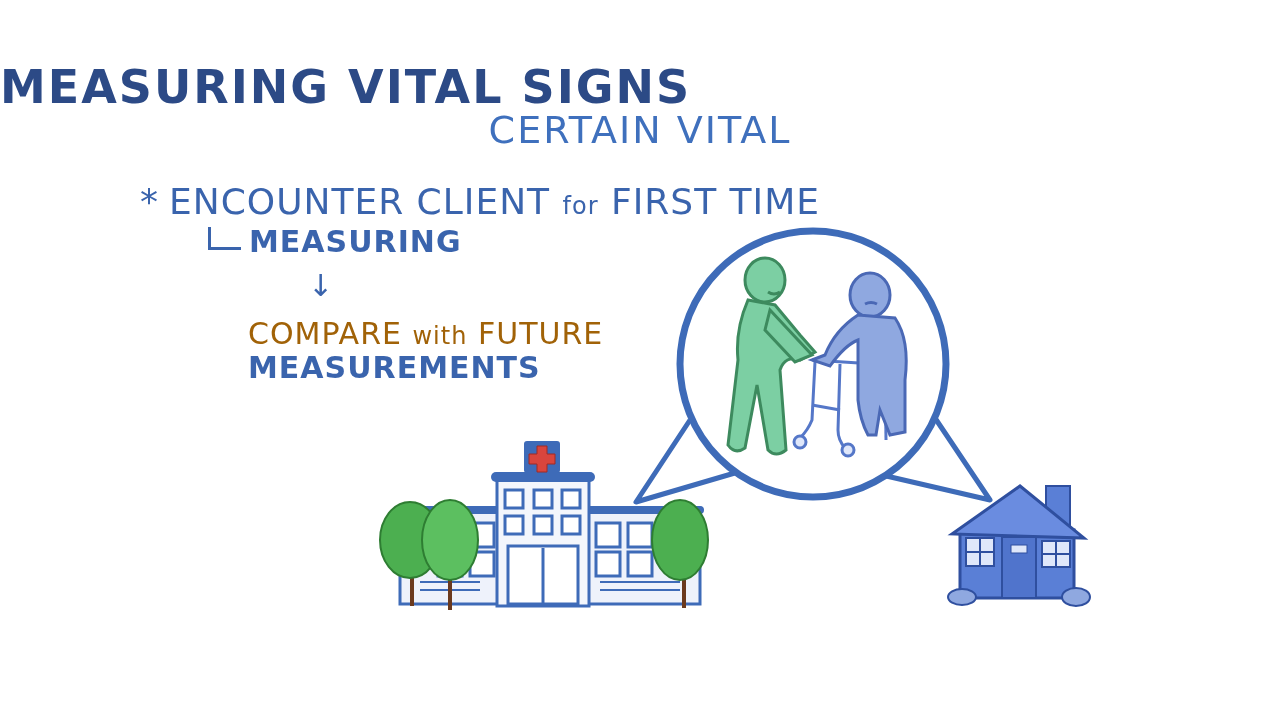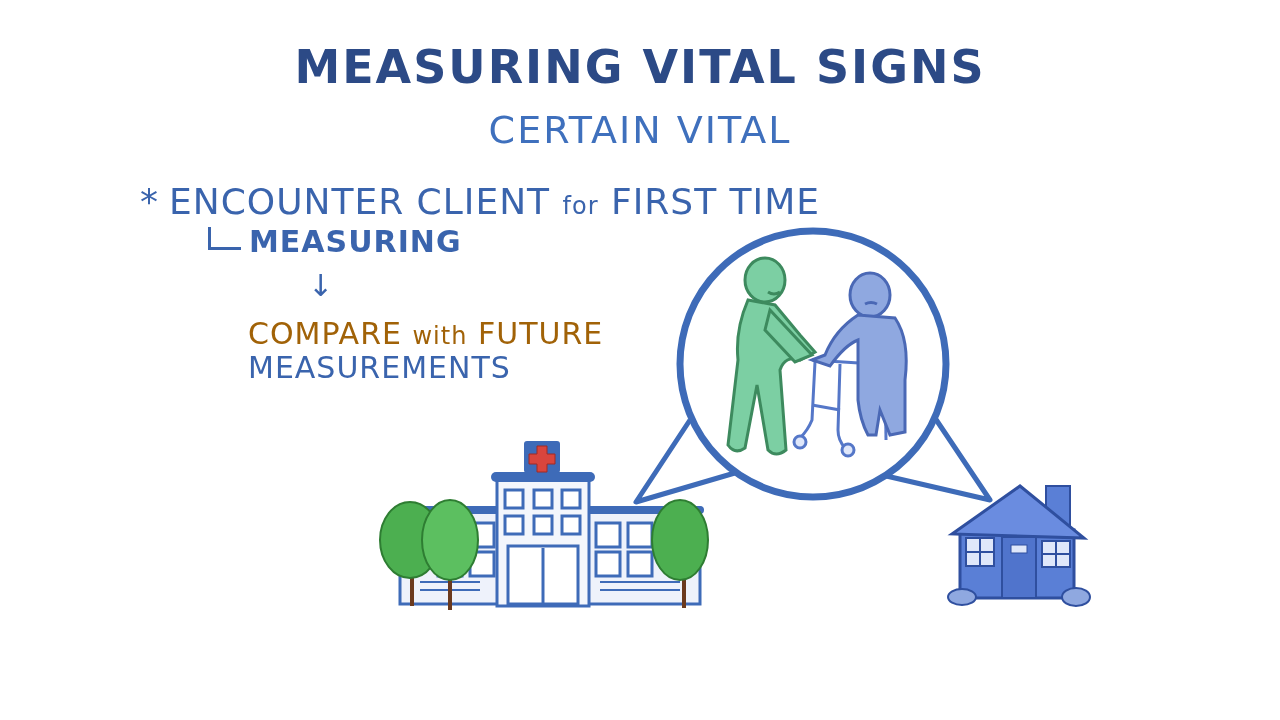--- a/index.html
+++ b/index.html
@@ -1,27 +1,27 @@
 <!DOCTYPE html>
 <html><head>
 <meta charset="utf-8">
 <style>
   html, body { margin:0; padding:0; }
   body { width:1280px; height:720px; background:#ffffff; position:relative; overflow:hidden;
          font-family:"DejaVu Sans", sans-serif; }
   .txt { position:absolute; font-weight:bold; white-space:nowrap; letter-spacing:1px; }
-  #title { left:0; width:1280px; top:40px; text-align:center; font-size:46px; color:#2c4a86; letter-spacing:2px; }
+  #title { left:0; width:1280px; top:60px; text-align:left; font-size:46px; color:#2c4a86; letter-spacing:2px; }
   #subtitle { left:0; width:1280px; top:108px; text-align:center; font-size:38px; color:#3f70bd; font-weight:normal; letter-spacing:2px; }
   #bullet { left:140px; top:181px; font-size:36px; color:#3a64ad; font-weight:normal; }
   #bullet .star { margin-right:10px; }
   #baseline { left:208px; top:224px; font-size:30px; color:#3a64ad; }
   #baseline .corner { display:inline-block; width:30px; height:20px; border-left:3px solid #3a64ad; border-bottom:3px solid #3a64ad; margin-right:8px; vertical-align:2px; }
   #arrow { left:308px; top:268px; font-size:30px; color:#3a64ad; font-weight:normal; }
   #compare1 { left:248px; top:316px; font-size:30px; color:#a16207; font-weight:normal; }
-  #compare2 { left:248px; top:350px; font-size:30px; color:#3a64ad; font-weight:normal; }
+  #compare2 { left:248px; top:350px; font-size:30px; color:#3a64ad; font-weight:bold; }
   .small { font-size:24px; }
   svg { position:absolute; left:0; top:0; }
 </style>
 </head>
 <body>
 
 <div id="title" class="txt">MEASURING VITAL SIGNS</div>
 <div id="subtitle" class="txt">CERTAIN VITAL</div>
 
 <div id="bullet" class="txt">

